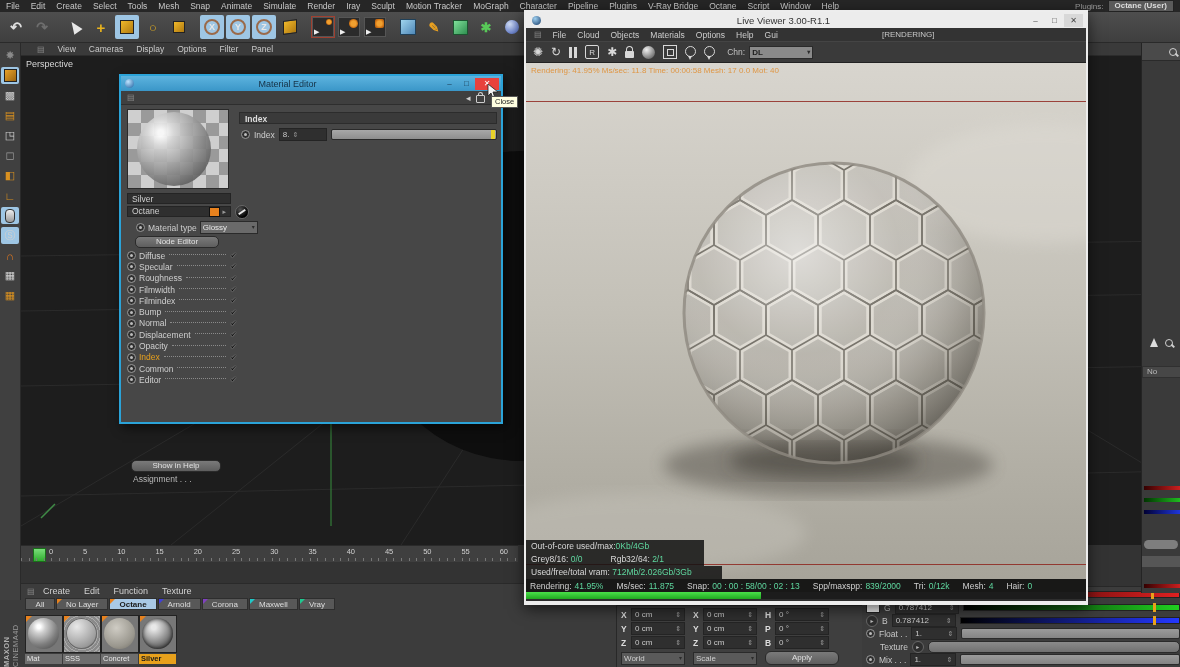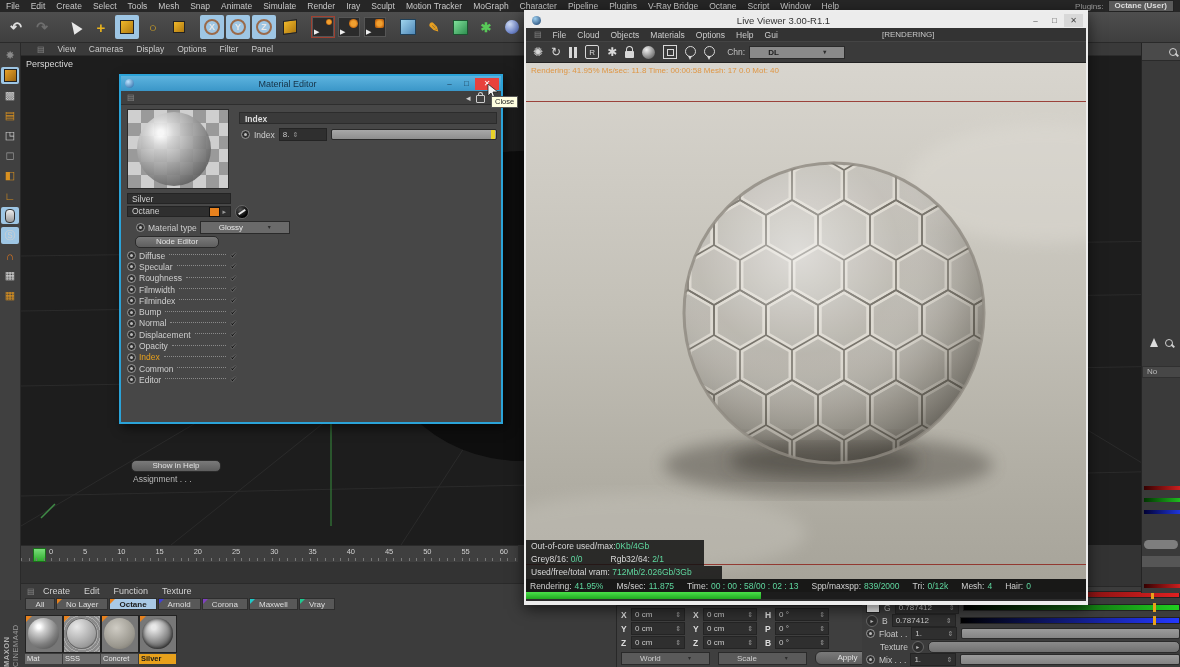--- a/index.html
+++ b/index.html
@@ -78,21 +78,21 @@
   #me-engine{top:130px;width:104px;display:flex;align-items:center;}
   #me-engine .sw{margin-left:auto;width:9px;height:8px;background:#e8821e;border:1px solid #111;}
   #me-engine .arr{font-size:7px;color:#999;margin-left:2px;}
   #me-engine-ball{position:absolute;left:114px;top:129px;width:12px;height:12px;border-radius:50%;
      background:radial-gradient(circle at 35% 30%,#555,#000 70%);border:1px solid #666;}
   #me-engine-ball::after{content:"";position:absolute;left:2px;top:5px;width:8px;height:2px;background:#e8e8e8;transform:rotate(-35deg);}
   #me-typerow{position:absolute;left:15px;top:145px;display:flex;align-items:center;gap:3px;font-size:8.5px;color:#cfcfcf;}
   .chandot{width:7px;height:7px;border-radius:50%;border:1px solid #9a9a9a;background:#2f2f2f;position:relative;flex:0 0 auto;}
   .chandot::after{content:"";position:absolute;left:2px;top:2px;width:3px;height:3px;border-radius:50%;background:#bbb;}
   .dropdown{background:#6a6a6a;border:1px solid #2a2a2a;color:#e8e8e8;font-size:8px;height:11px;line-height:11px;
-     padding:0 18px;display:flex;align-items:flex-end;gap:20px;}
+     padding:0 2px;display:flex;align-items:flex-end;gap:20px;}
   .dropdown .dv{flex:1;}
   .dropdown .caret{font-size:6px;color:#2c2c2c;}
   .pillbtn{background:linear-gradient(#7a7a7a,#5e5e5e);border:1px solid #2a2a2a;border-radius:5px;color:#e0e0e0;
      font-size:8px;text-align:center;}
   #me-nodeeditor{position:absolute;left:14px;top:160px;width:82px;height:10px;line-height:10px;}
   #me-channels{position:absolute;left:6px;top:174px;width:110px;display:flex;flex-direction:column;gap:0;}
   .chanrow{display:flex;align-items:center;gap:3px;height:11.3px;font-size:8.5px;color:#cfcfcf;}
   .chanrow .lbl{white-space:nowrap;}
   .chanrow.active .lbl{color:#e8a11c;}
   .chanrow .leader{flex:1;border-bottom:1px dotted #8a8a8a;margin:0 1px 2px 1px;}
@@ -652,21 +652,21 @@
 
     <span class="st">
         <span>Rendering:</span>
           <span class="gval">41.95%</span>
       </span>
         <span class="st">
         <span>Ms/sec:</span>
           <span class="gval">11.875</span>
       </span>
         <span class="st">
-        <span>Time:</span>
+        <span>Snap:</span>
           <span class="gval">00 : 00 : 58/00 : 02 : 13</span>
       </span>
         <span class="st">
         <span>Spp/maxspp:</span>
           <span class="gval">839/2000</span>
       </span>
         <span class="st">
         <span>Tri:</span>
           <span class="gval">0/12k</span>
       </span>

